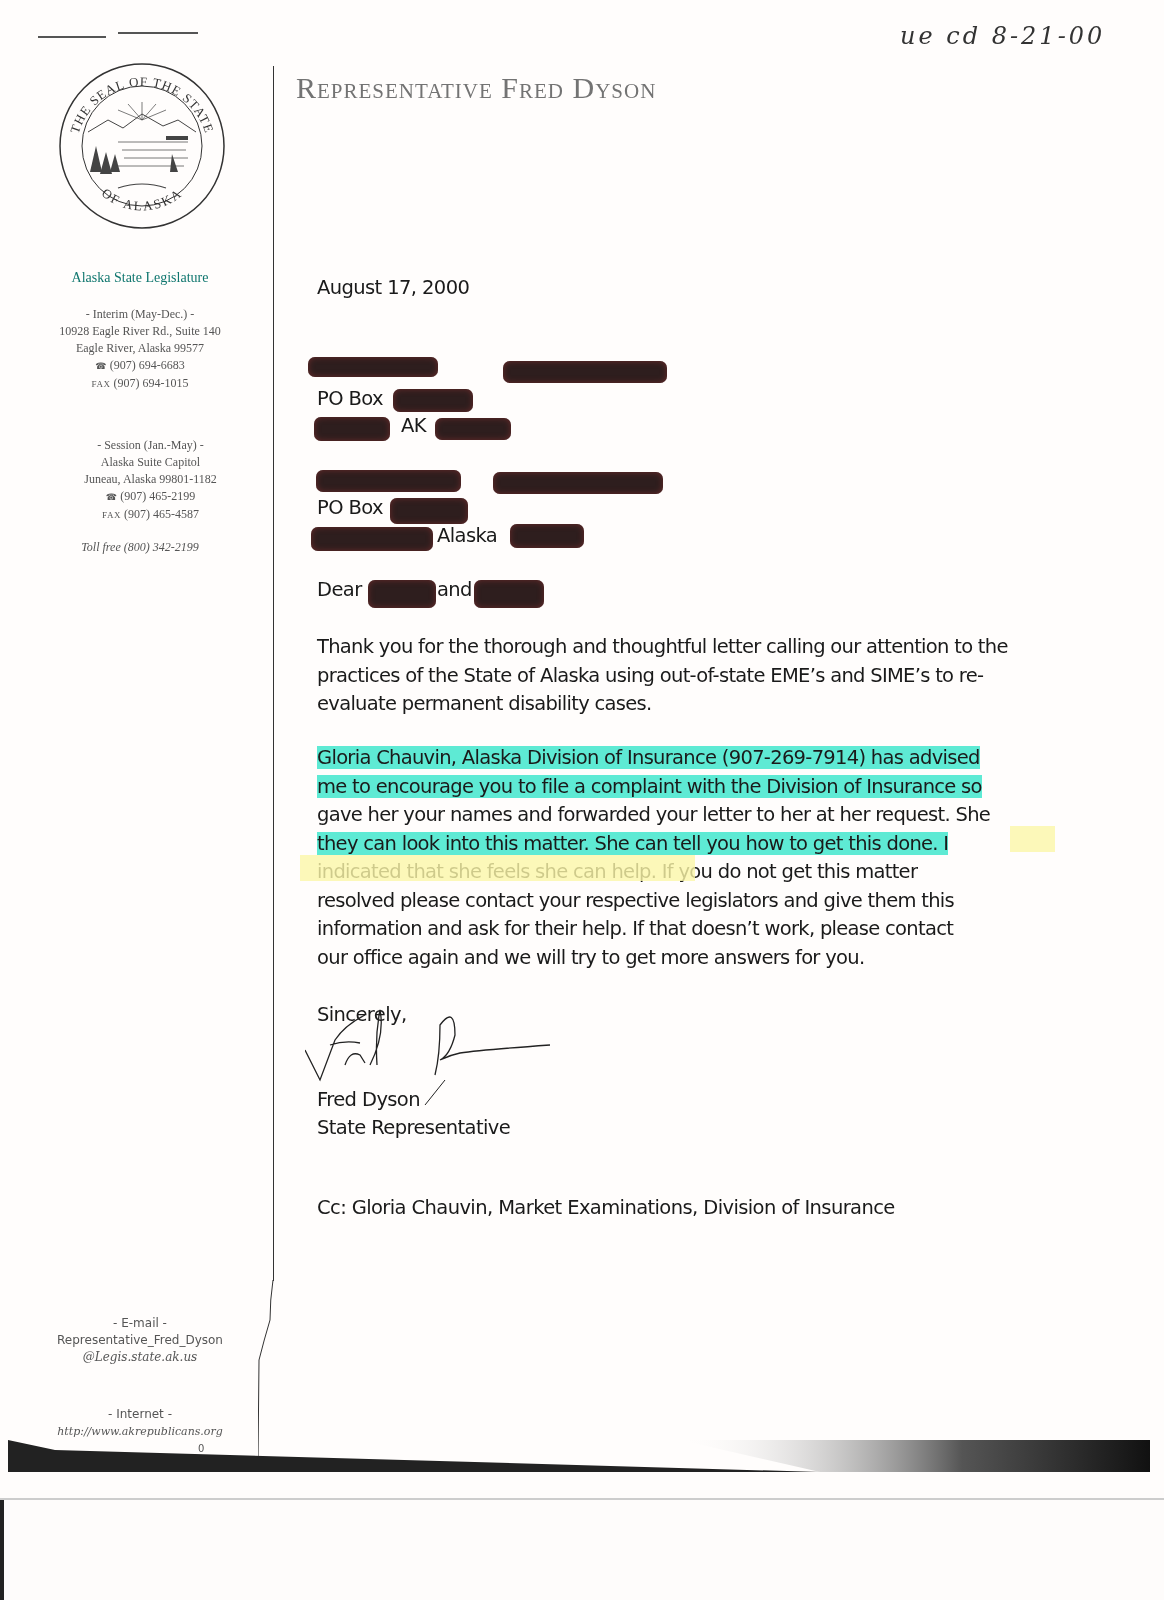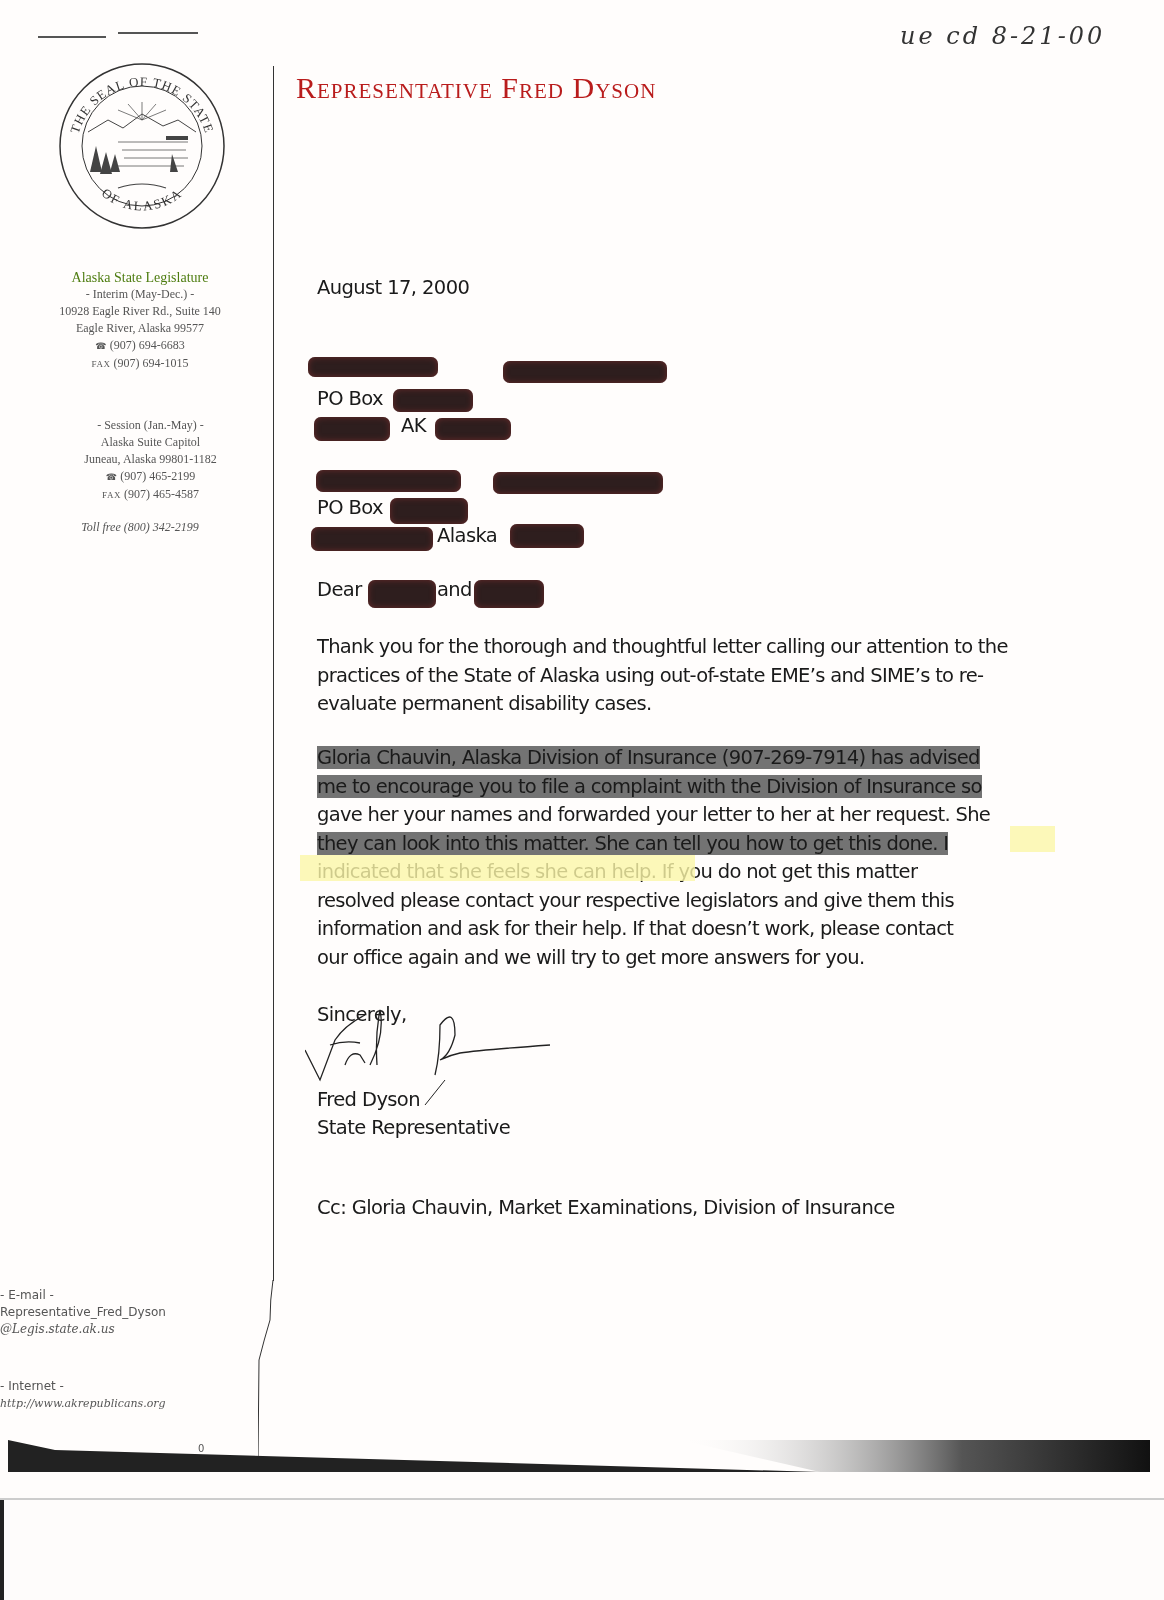--- a/index.html
+++ b/index.html
@@ -3,36 +3,36 @@
 <meta charset="utf-8">
 <style>
   html, body { margin:0; padding:0; }
   body { width:1164px; height:1600px; background:#fefcfb; position:relative; overflow:hidden; font-family:"DejaVu Sans", sans-serif; color:#1a1a1a; }
   .page { position:absolute; left:0; top:0; width:1164px; height:1490px; background:#fffdfc; }
   .top-marks { position:absolute; left:38px; top:30px; width:170px; height:10px; }
   .top-marks span { position:absolute; height:2px; background:#555; }
   .handnote { position:absolute; left:900px; top:22px; font-family:"DejaVu Serif", serif; font-style:italic; font-size:24px; color:#333; letter-spacing:3px; }
   .seal { position:absolute; left:58px; top:62px; width:168px; height:168px; }
   .sidebar { position:absolute; left:0; top:270px; width:280px; text-align:center; font-family:"Liberation Serif", serif; color:#555; }
-  .sidebar .org { font-size:14px; color:#4d7c0f; }
+  .sidebar .org { font-size:14px; color:#0f766e; margin-bottom:20px; }
   .sidebar .blk { font-size:12px; line-height:17px; margin-bottom:34px; }
   .sidebar .sm { font-size:9px; letter-spacing:0.5px; }
   .sidebar .toll { font-size:12px;font-style:italic; }
-  .contact { position:absolute; left:0; width:280px; font-size:12px; color:#555; line-height:17px; }
+  .contact { position:absolute; left:0; width:280px; text-align:center; font-size:12px; color:#555; line-height:17px;margin-top:28px; }
   .contact .it { font-family:"DejaVu Serif", serif; font-style:italic; font-size:12px; }
   .pagenum { position:absolute; left:198px; top:1443px; font-size:10px; color:#555; }
   .vline { position:absolute; left:273px; top:66px; width:1px; height:1215px; background:#333; }
   .vline2 { position:absolute; left:258px; top:1280px; width:18px; height:190px; }
-  .header-title { position:absolute; left:296px; top:71px; font-family:"Liberation Serif", serif; font-size:30px; color:#b91c1c; font-variant:small-caps; letter-spacing:1px; }
+  .header-title { position:absolute; left:296px; top:71px; font-family:"Liberation Serif", serif; font-size:30px; color:#737373; font-variant:small-caps; letter-spacing:1px; }
   .letter { position:absolute; left:317px; font-family:"DejaVu Sans", sans-serif; font-size:19.5px; color:#1a1a1a; letter-spacing:-0.6px; }
   .date { top:276px; }
   .redact { position:absolute; background:#2e1e1e; border-radius:7px; box-shadow: inset 0 0 6px #6a2a2a; }
   .addr-line { position:absolute; left:317px; font-size:19.5px; letter-spacing:-0.6px; }
   .para { position:absolute; left:317px; width:740px; font-size:19.5px; line-height:28.5px; letter-spacing:-0.7px; }
-  .hl { background:#737373; }
+  .hl { background:#5eead4; }
   .sig { position:absolute; left:305px; top:995px; width:260px; height:110px; }
   .scan-bottom { position:absolute; left:0; top:1440px; width:1164px; height:60px; }
   .divider-bottom { position:absolute; left:0; top:1498px; width:1164px; height:2px; background:#ccc; }
   .leftedge { position:absolute; left:0; top:1500px; width:4px; height:100px; background:#222; }
 </style>
 </head>
 <body>
 
 <div class="page">
 

